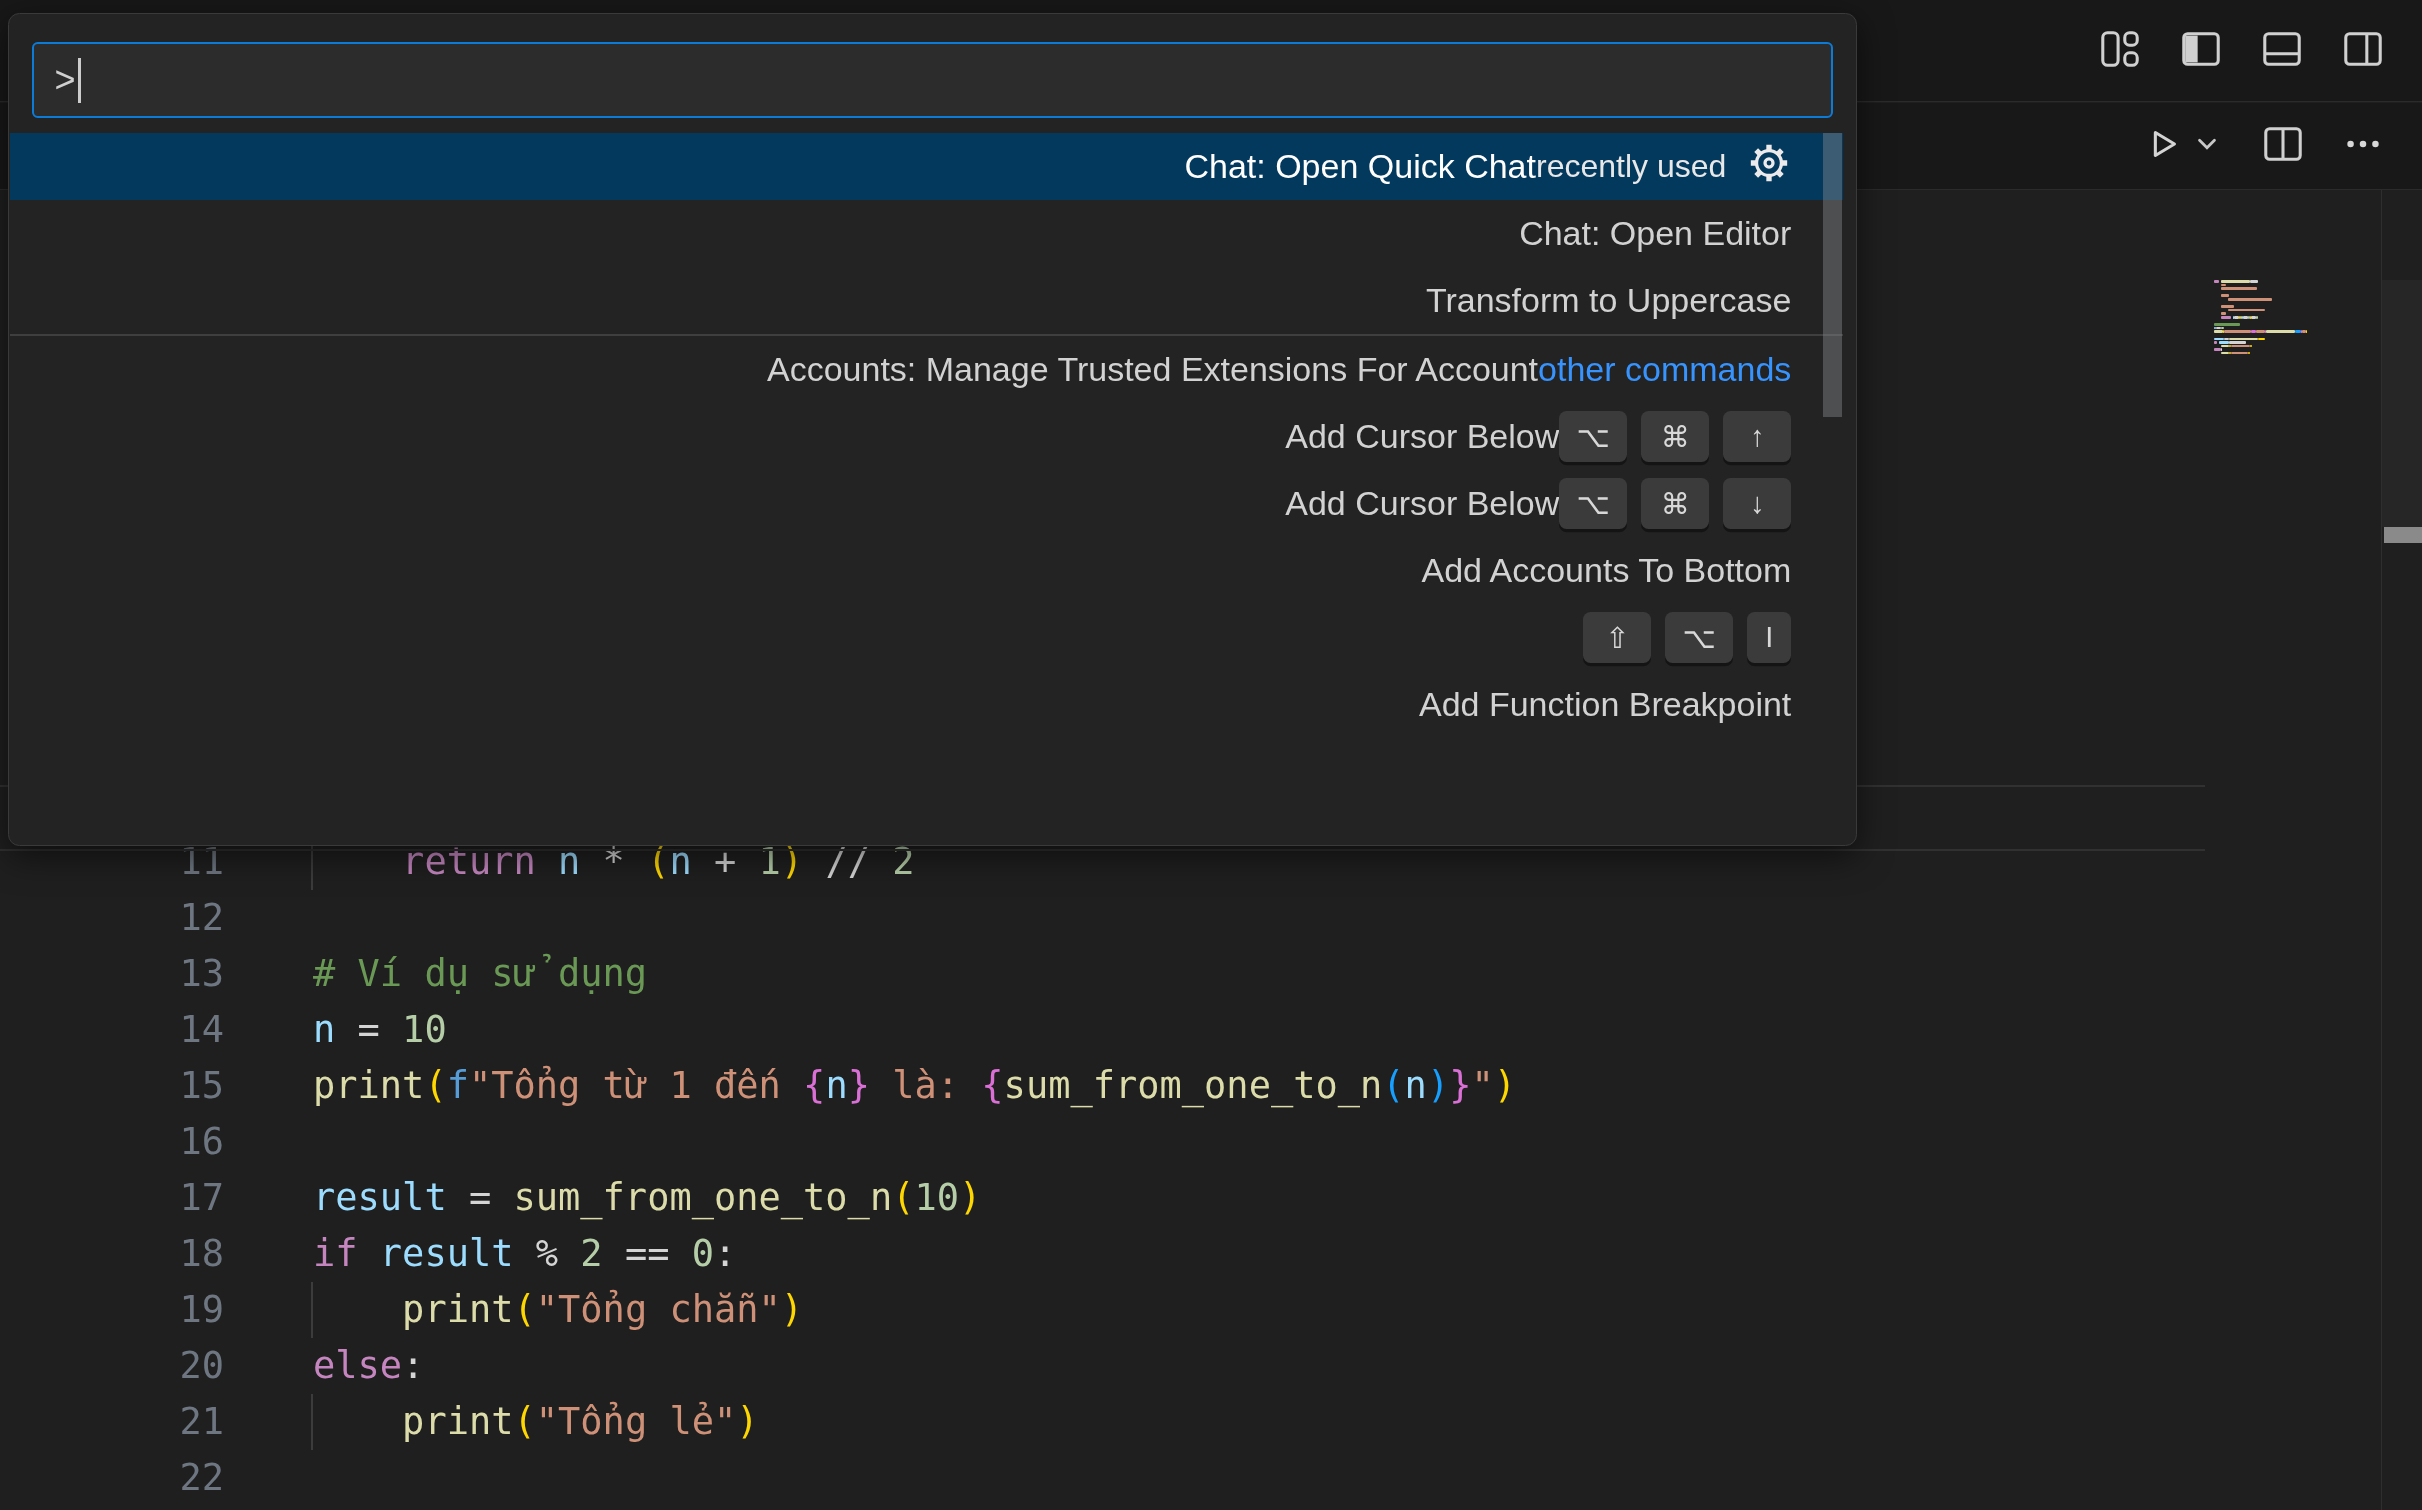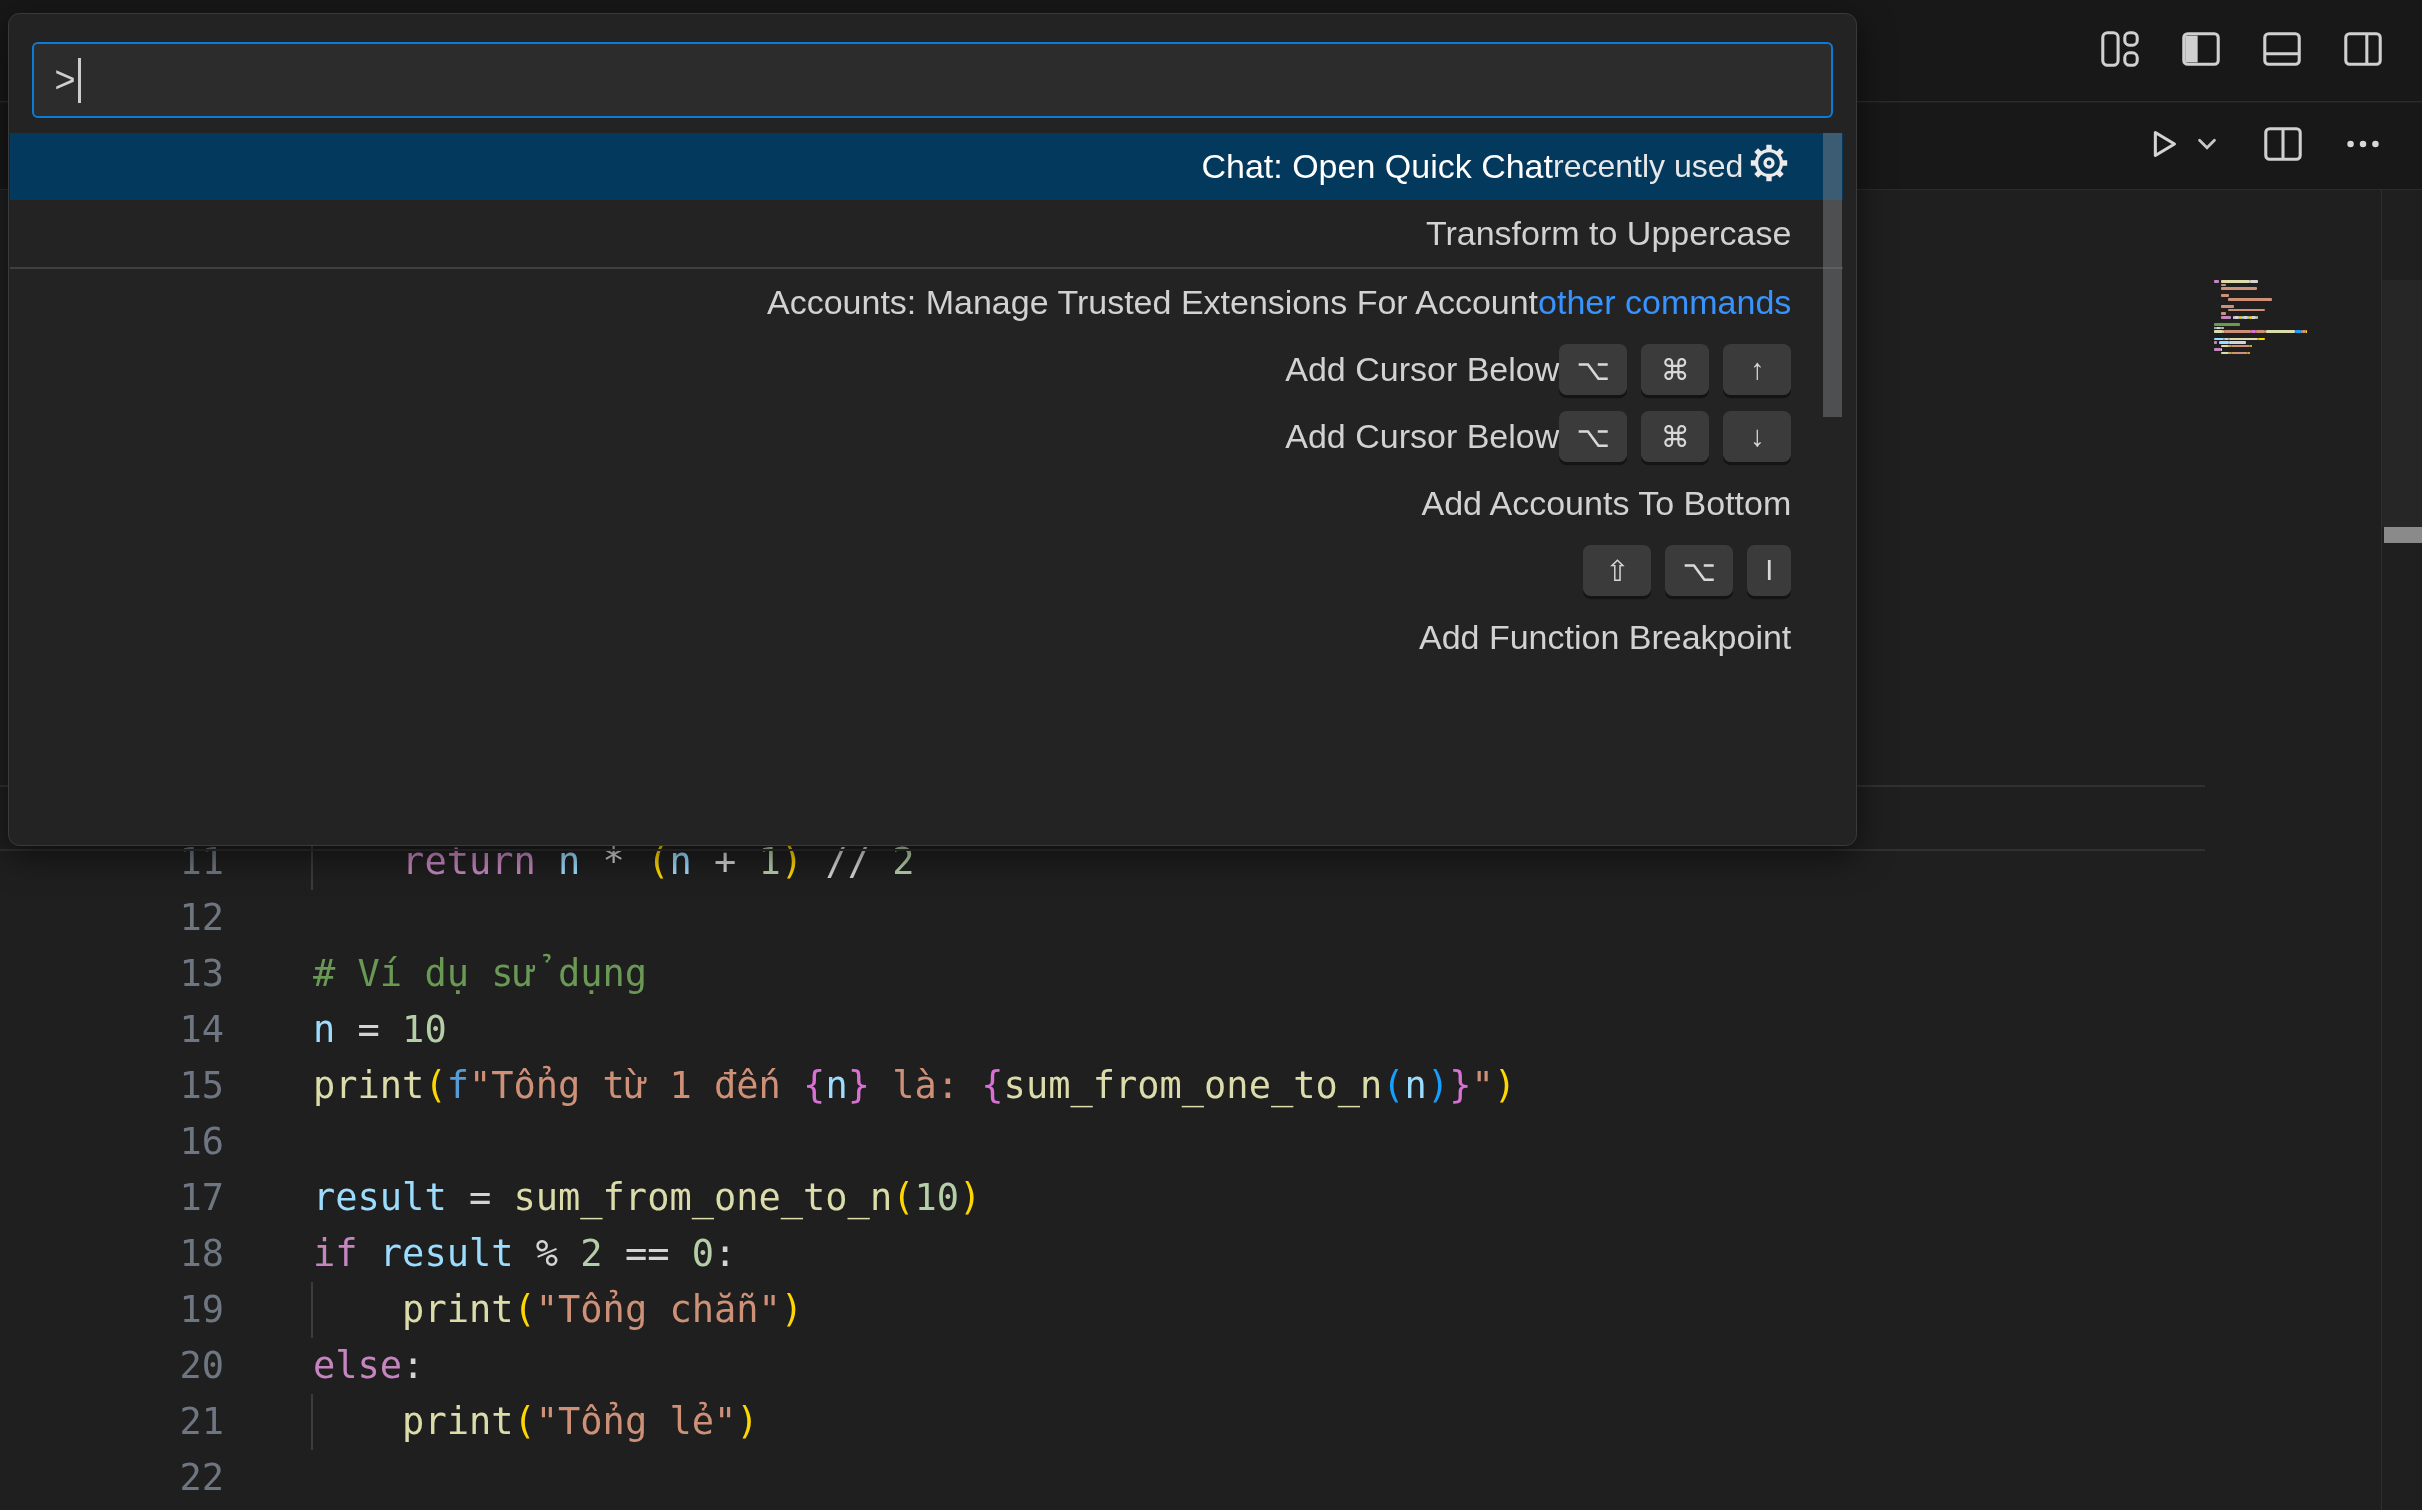--- a/index.html
+++ b/index.html
@@ -52,21 +52,21 @@
   .qp-input{position:absolute;left:23px;right:23px;top:28px;height:72px;background:#2c2c2c;
             border:2.4px solid #0c7bd8;border-radius:5.7px;display:flex;align-items:center;cursor:text;}
   .qp-query{margin-left:21px;font-size:36px;color:#cfcfcf;}
   .caret{display:inline-block;width:2.8px;height:45px;background:#cccccc;margin-left:2.8px;vertical-align:-7.6px;}
 
   .qp-rows{position:absolute;left:1.9px;right:12.3px;top:119px;}
   .qp-row{height:67px;display:flex;align-items:center;justify-content:flex-end;
           padding:0 52px 0 51px;font-size:34px;color:#d2d2d2;cursor:pointer;}
   .qp-row.selected{background:#04395e;color:#ffffff;}
   .qp-divider{height:1.9px;background:#3f3f3f;}
-  .row-right{display:flex;align-items:center;gap:4px;}
+  .row-right{display:flex;align-items:center;gap:21px;}
   .right-note{font-size:32px;color:#e8e8e8;}
   .link{color:#3794ff;cursor:pointer;}
   .keys{display:flex;gap:14px;}
   .keycap{min-width:68px;height:51px;padding:0 9.5px;box-sizing:border-box;background:#3b3b3b;
           border-radius:7.6px;display:flex;align-items:center;justify-content:center;
           font-size:29px;color:#d8d8d8;box-shadow:0 3.3px 0 rgba(0,0,0,0.42);}
   .keycap.narrow{min-width:44px;}
   .qp-scroll{position:absolute;right:14px;top:119px;width:19px;height:284px;
              background:rgba(135,140,146,0.42);cursor:pointer;}
 </style>
@@ -267,20 +267,24 @@
                 <line x1="35" y1="23" x2="42" y2="23"></line>
                 <line x1="9.6" y1="9.6" x2="14.5" y2="14.5"></line>
                 <line x1="31.5" y1="31.5" x2="36.4" y2="36.4"></line>
                 <line x1="9.6" y1="36.4" x2="14.5" y2="31.5"></line>
                 <line x1="31.5" y1="14.5" x2="36.4" y2="9.6"></line>
               </g>
             </svg></span>
         </span>
       </div>
       <div class="qp-row">
+        <span>Chat: Open Editor</span>
+        <span class="row-right"></span>
+      </div>
+      <div class="qp-row">
         <span>Transform to Uppercase</span>
         <span class="row-right"></span>
       </div>
       <div class="qp-divider"></div>
       <div class="qp-row">
         <span>Accounts: Manage Trusted Extensions For Account</span>
         <span class="row-right">
           <span class="link">other commands</span>
         </span>
       </div>

